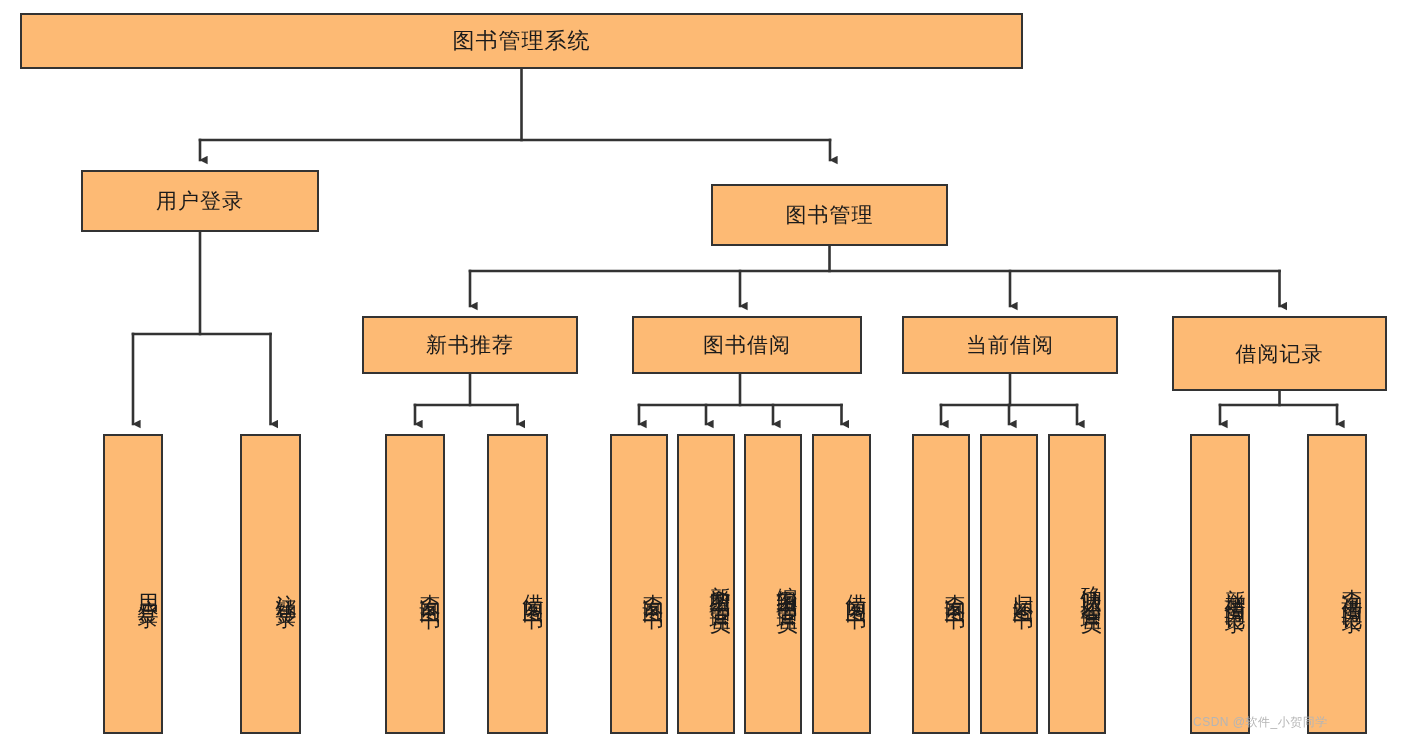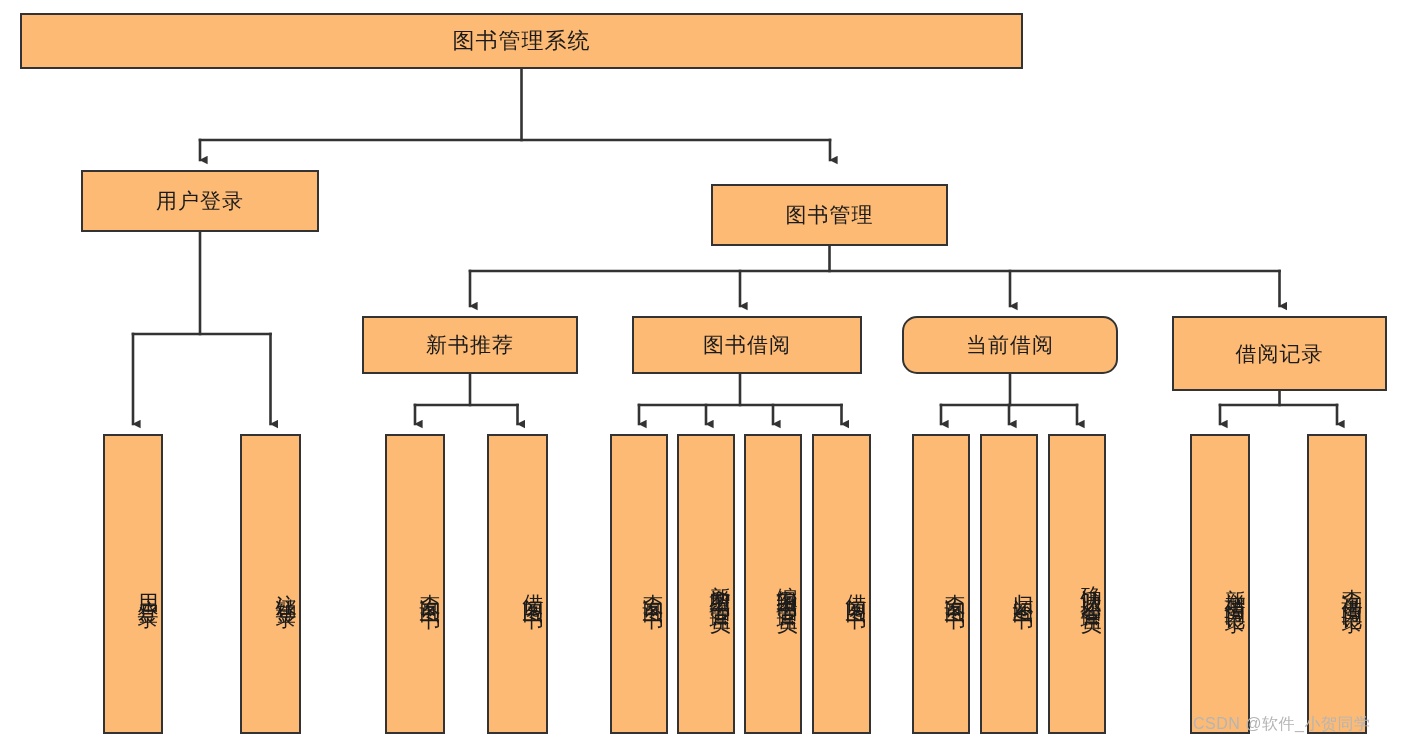--- a/index.html
+++ b/index.html
@@ -55,21 +55,21 @@
     align-items: flex-start;
     justify-content: center;
   }
   .node.vert.tall-text {
     letter-spacing: 4px;
   }
   .watermark {
     position: absolute;
     left: 1193px;
     top: 714px;
-    font-size: 16px;
+    font-size: 12px;
     color: #b5b5b5;
     white-space: nowrap;
     z-index: 5;
     letter-spacing: 0.5px;
   }
 </style>
 </head>
 <body>
 
 <div id="diagram-root">
@@ -124,21 +124,21 @@
     </g>
   </svg>
 
   <div class="node horiz root" id="node-root" style="left: 20px; top: 13px; width: 1003px; height: 56px;">图书管理系统</div>
 
   <div class="node horiz" style="left: 81px; top: 170px; width: 238px; height: 62px;">用户登录</div>
   <div class="node horiz" style="left: 711px; top: 184px; width: 237px; height: 62px;">图书管理</div>
 
   <div class="node horiz" style="left: 362px; top: 316px; width: 216px; height: 58px;">新书推荐</div>
   <div class="node horiz" style="left: 632px; top: 316px; width: 230px; height: 58px;">图书借阅</div>
-  <div class="node horiz" style="left: 902px; top: 316px; width: 216px; height: 58px; border-radius: 15px;">当前借阅</div>
+  <div class="node horiz" style="left: 902px; top: 316px; width: 216px; height: 58px;">当前借阅</div>
   <div class="node horiz" style="left: 1172px; top: 316px; width: 215px; height: 75px;">借阅记录</div>
 
   <div class="node vert" style="left: 103px; top: 434px; width: 60px; height: 300px;">用户登录</div>
   <div class="node vert" style="left: 240px; top: 434px; width: 61px; height: 300px;">注销登录</div>
 
   <div class="node vert" style="left: 385px; top: 434px; width: 60px; height: 300px;">查询图书</div>
   <div class="node vert" style="left: 487px; top: 434px; width: 61px; height: 300px;">借阅图书</div>
 
   <div class="node vert" style="left: 610px; top: 434px; width: 58px; height: 300px;">查询图书</div>
   <div class="node vert tall-text" style="left: 677px; top: 434px; width: 58px; height: 300px;">新增图书（管理员）</div>

